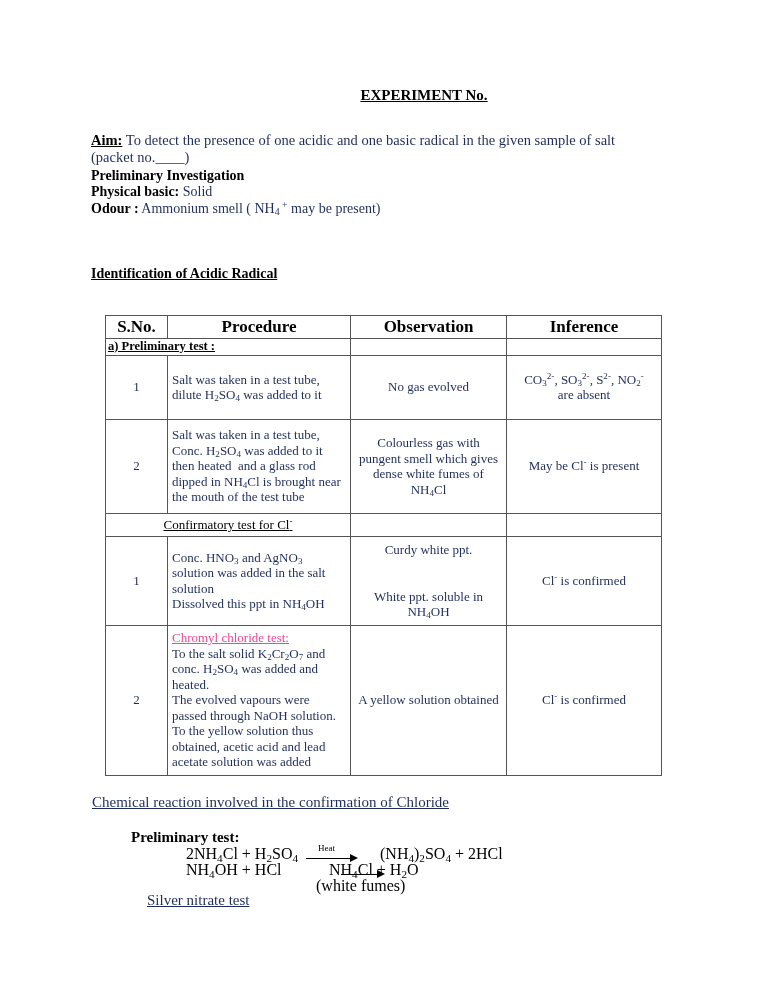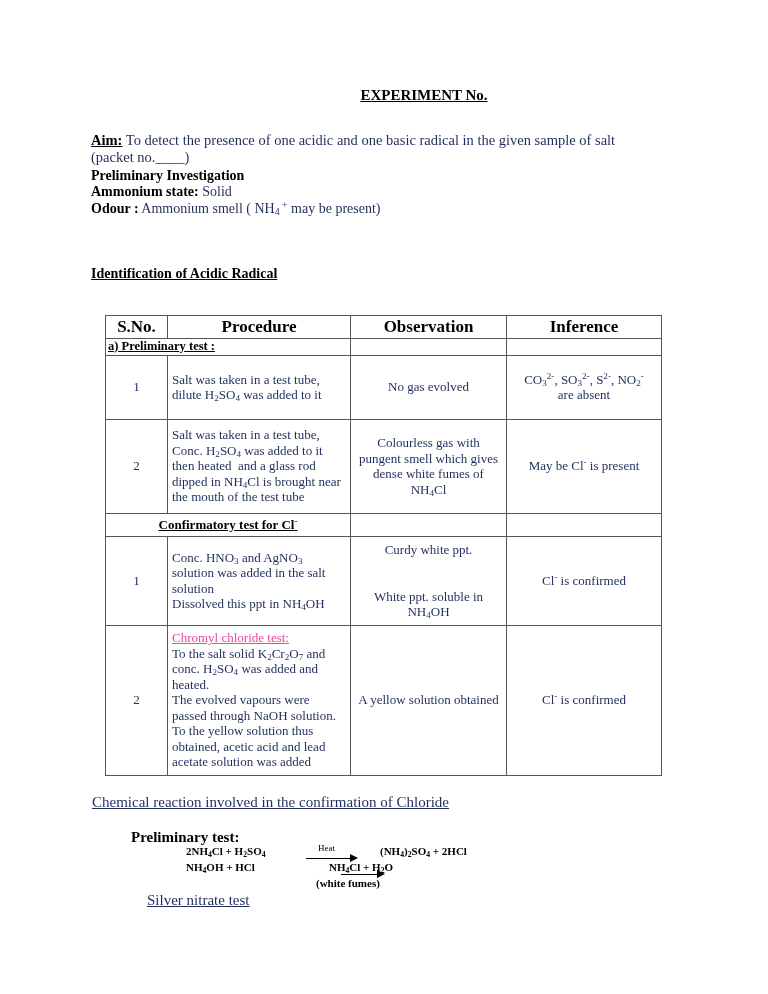--- a/index.html
+++ b/index.html
@@ -18,46 +18,46 @@
 
   table.exp { position: absolute; left: 105px; top: 315px; width: 557px; border-collapse: collapse; font-size: 13px; line-height: 15.5px; }
   table.exp td, table.exp th { border: 1px solid #555; padding: 0 4px; vertical-align: middle; }
   table.exp th { font-size: 17px; font-weight: bold; height: 22px; text-align: center; }
   .c1 { width: 53px; text-align: center; }
   .c2 { width: 174px; text-align: left; }
   .c3 { width: 147px; text-align: center; }
   .c4 { width: 146px; text-align: center; }
   .subhead { font-weight: bold; text-decoration: underline; font-size: 12.5px; height: 15px; }
   .dbl td { border-bottom: 3px double #555; }
-  .confhead { font-weight: bold; text-decoration: underline; font-size: 13px; height: 22px; text-align: center; }
+  .confhead { font-weight: normal; text-decoration: underline; font-size: 13px; height: 22px; text-align: center; }
   .obs-split { display: flex; flex-direction: column; justify-content: space-between; height: 78px; }
   .chem-title { left: 92px; top: 794px; font-size: 15px; text-decoration: underline; }
   .prelim-test { left: 131px; top: 829px; font-size: 15px; font-weight: bold; }
-  .eq { font-size: 11px; font-weight: bold; }
+  .eq { font-size: 16px; }
   .arrow { display: inline-block; position: relative; height: 10px; }
   .arrow .line { position: absolute; left: 0; right: 8px; top: 5px; border-top: 1px solid #000; }
   .arrow .head { position: absolute; right: 0; top: 1px; width: 0; height: 0; border-left: 8px solid #000; border-top: 4px solid transparent; border-bottom: 4px solid transparent; }
   .heat { position: absolute; font-size: 9px; top: -10px; left: 12px; }
   .silver { left: 147px; top: 892px; font-size: 15px; text-decoration: underline; }
 </style>
 </head>
 <body>
 
 
 
 <div class="abs title">EXPERIMENT No.</div>
 
 <div class="abs aim">
   <b>Aim:</b><span class="blue"> To detect the presence of one acidic and one basic radical in the given sample of salt</span><br>
   <span class="blue">(packet no.____)</span>
 </div>
 
 <div class="abs prelim-block">
   <div><b>Preliminary Investigation</b></div>
-  <div><b>Ammonium state:</b><span class="blue"> Solid</span></div>
+  <div><b>Physical basic:</b><span class="blue"> Solid</span></div>
   <div><b>Odour :</b><span class="blue"><span> Ammonium smell ( NH</span><sub>4</sub><sup> +</sup><span> may be present)</span></span></div>
 </div>
 
 <div class="abs section-head">Identification of Acidic Radical</div>
 
 <table class="exp">
   <tbody>
       <tr>
     <th class="c1">S.No.</th>
     <th class="c2" style="text-align:center">Procedure</th>

